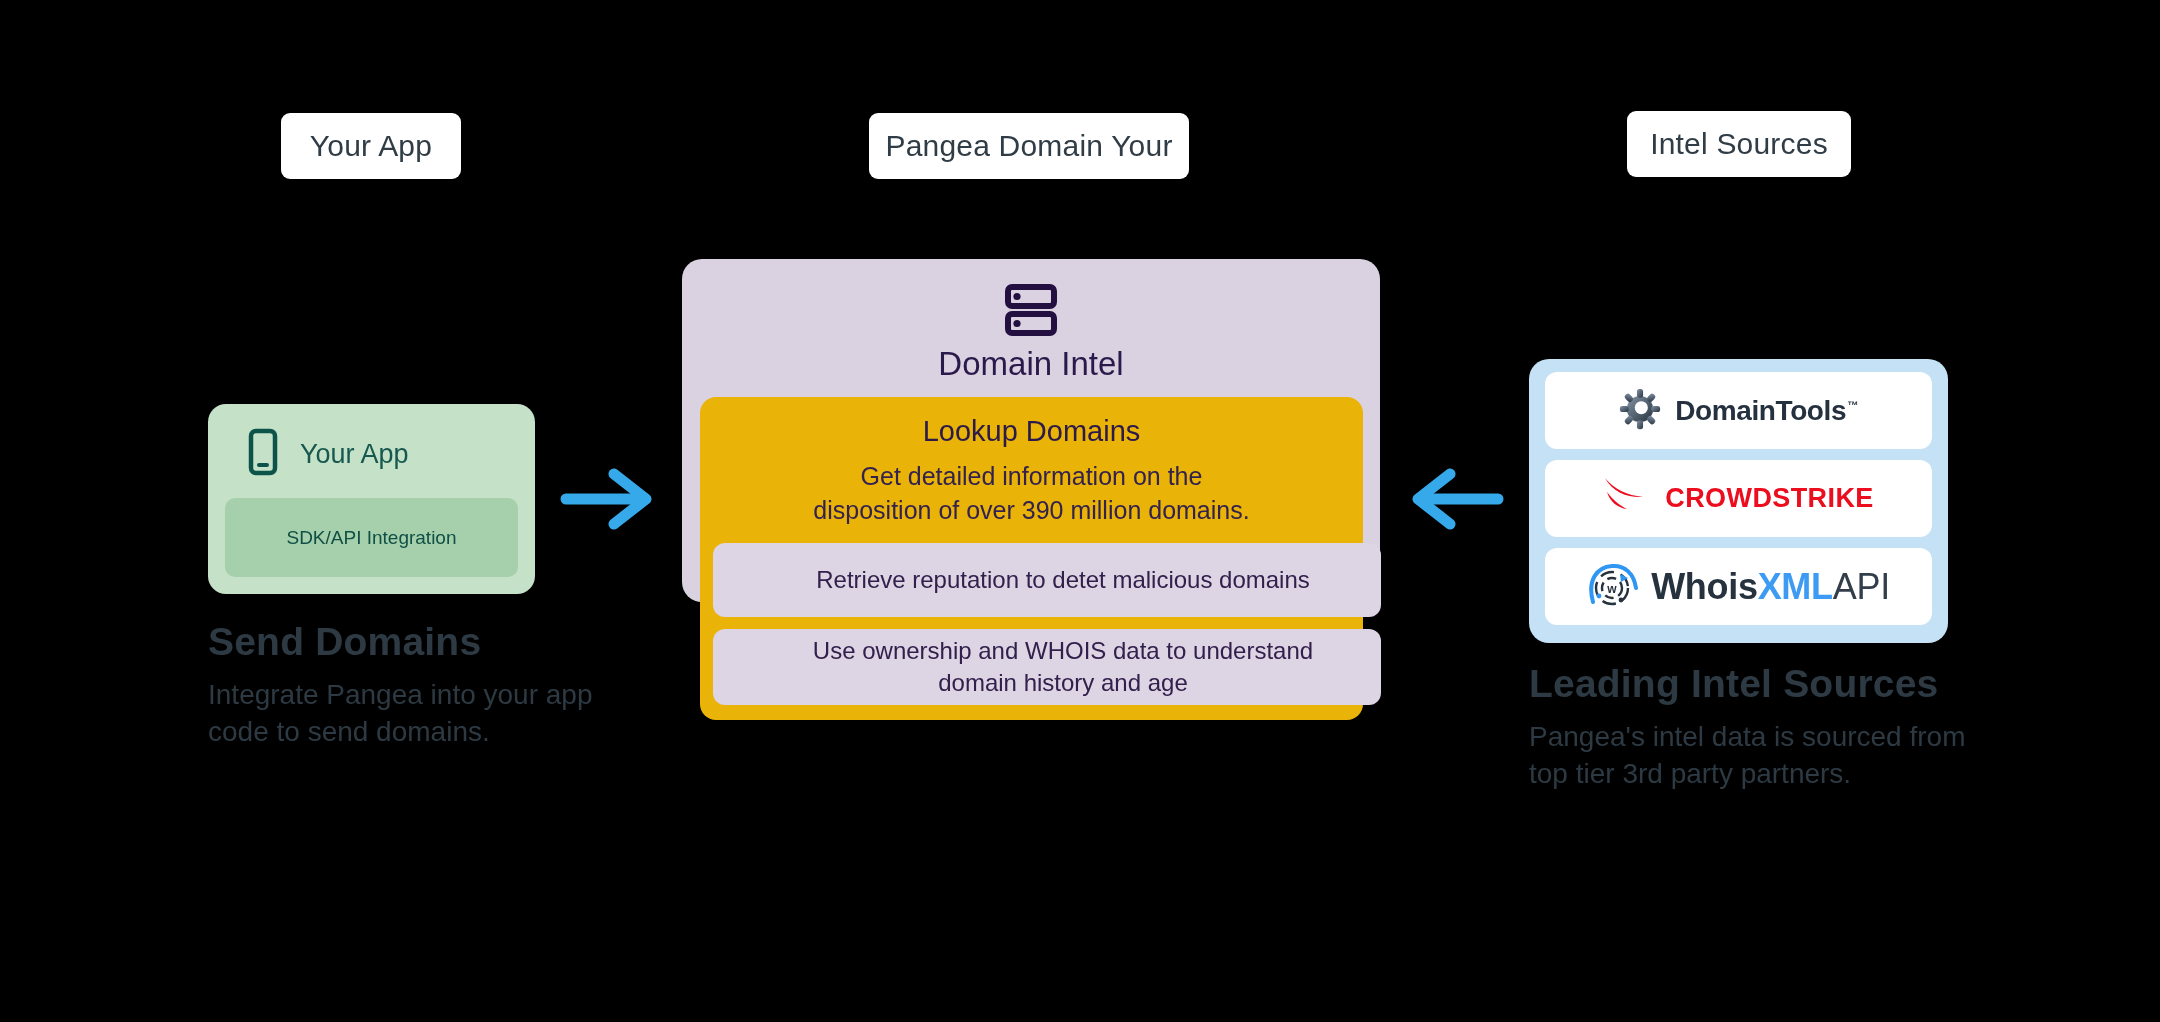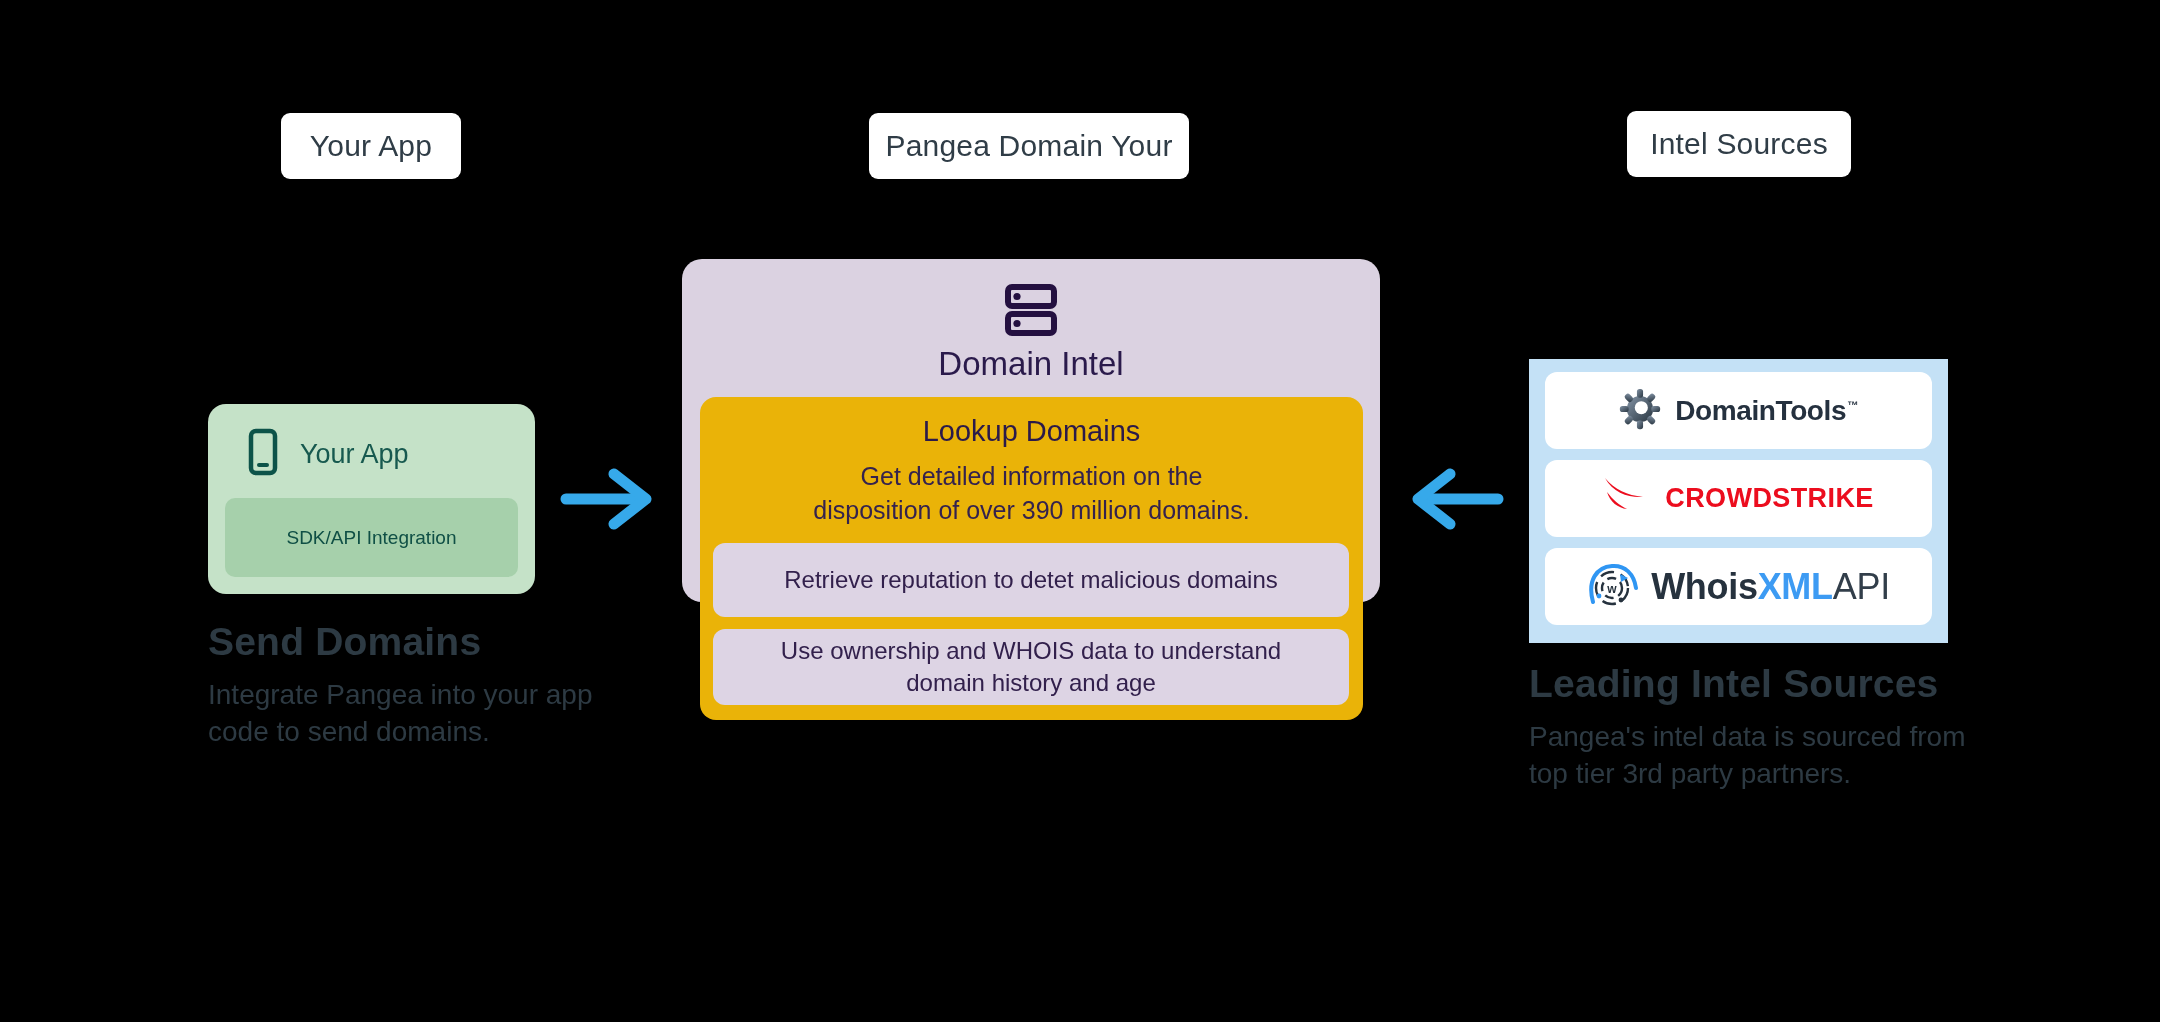--- a/index.html
+++ b/index.html
@@ -33,26 +33,26 @@
   #intel-title{position:absolute;left:0;top:86px;width:698px;text-align:center;
     font-size:33px;color:#2a1a4b;}
   #intel-inner{position:absolute;left:18px;top:138px;width:663px;height:323px;
     background:#eab308;border-radius:16px;}
   #lookup-title{position:absolute;left:0;top:18px;width:663px;text-align:center;
     font-size:29px;color:#2b1a4a;}
   #lookup-desc{position:absolute;left:0;top:62px;width:663px;text-align:center;
     font-size:25px;line-height:34px;color:#34224e;white-space:pre-line;}
   .feature{position:absolute;left:13px;width:636px;background:#ddd4e4;border-radius:12px;
     display:flex;align-items:center;justify-content:center;text-align:center;
-    font-size:24px;line-height:32px;color:#32204c;white-space:pre-line;}
+    font-size:24px;line-height:32px;color:#32204c;white-space:pre-line;padding-left:32px;}
   #feature-1{top:146px;height:74px;}
   #feature-2{top:232px;height:76px;}
   
   #sources-card{position:absolute;left:1529px;top:359px;width:419px;height:284px;
-    background:#c4e1f6;border-radius:0;}
+    background:#c4e1f6;border-radius:20px;}
   .partner-card{position:absolute;left:16px;width:387px;height:77px;background:#ffffff;
     border-radius:12px;display:flex;align-items:center;justify-content:center;}
   #partner-domaintools{top:13px;gap:14px;}
   #partner-crowdstrike{top:101px;gap:12px;}
   #partner-whoisxmlapi{top:189px;gap:12px;}
   .dt-text{font-size:28px;font-weight:700;color:#25313f;letter-spacing:-0.4px;}
   .dt-tm{font-size:11px;color:#25313f;vertical-align:super;margin-left:1px;}
   .cs-text{font-size:27px;font-weight:700;color:#ec0d1e;letter-spacing:.4px;}
   .wx-text{font-size:36px;letter-spacing:-0.3px;}
   .wx-text .w1{font-weight:700;color:#26323e;}

